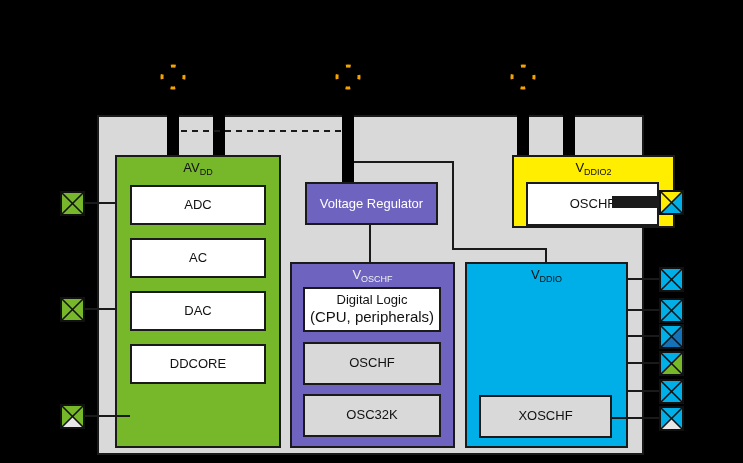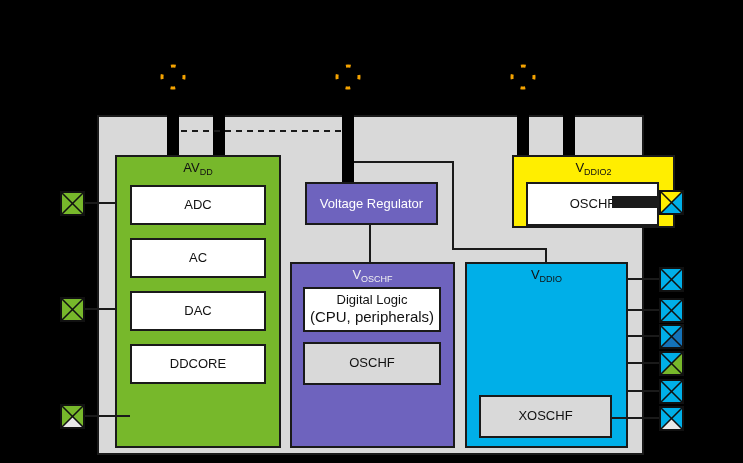--- a/index.html
+++ b/index.html
@@ -67,20 +67,21 @@
 
   <div class="block vddcore">
     <div class="hdr light"><span>V</span><sub>OSCHF</sub></div>
     <div class="inner white" style="left:11px;top:23px;width:138px;height:45px">
       <div>
         <div>Digital Logic</div>
         <div class="small">(CPU, peripherals)</div>
       </div>
     </div>
     <div class="inner grayb" style="left:11px;top:78px;width:138px;height:43px">OSCHF</div>
+    <div class="inner grayb" style="left:11px;top:130px;width:138px;height:43px">OSC32K</div>
   </div>
 
   <div class="block vddio2">
     <div class="hdr"><span>V</span><sub>DDIO2</sub></div>
     <div class="inner white" style="left:12px;top:25px;width:133px;height:44px">OSCHF</div>
   </div>
 
   <div class="block vddio">
     <div class="hdr"><span>V</span><sub>DDIO</sub></div>
     <div class="inner grayb" style="left:12px;top:131px;width:133px;height:43px">XOSCHF</div>

